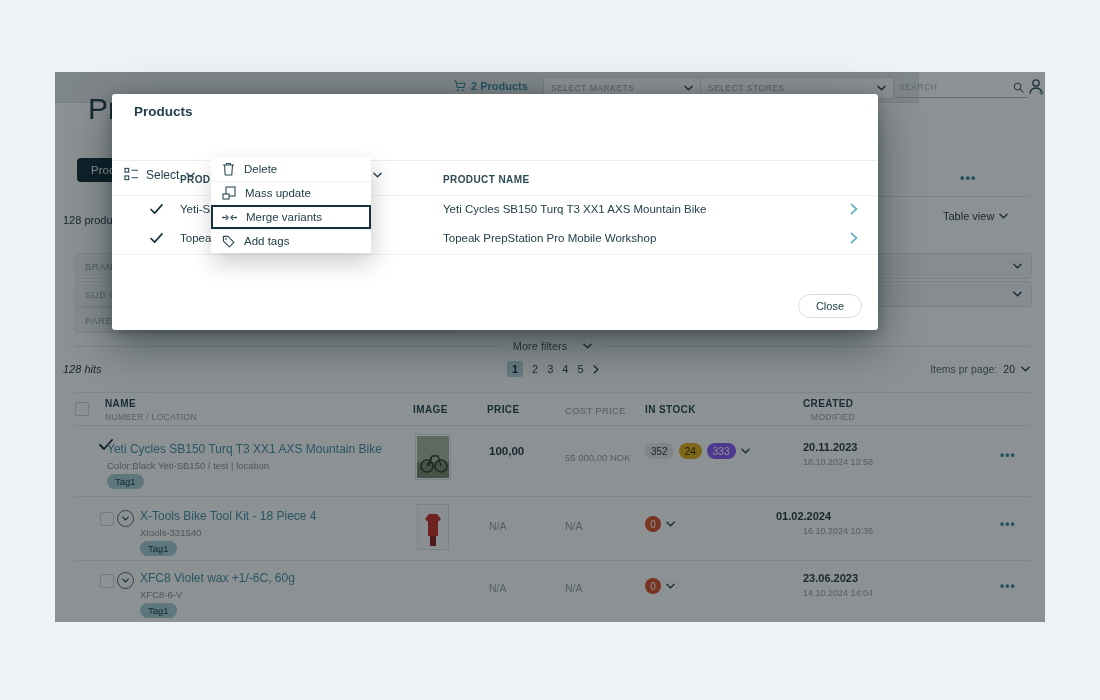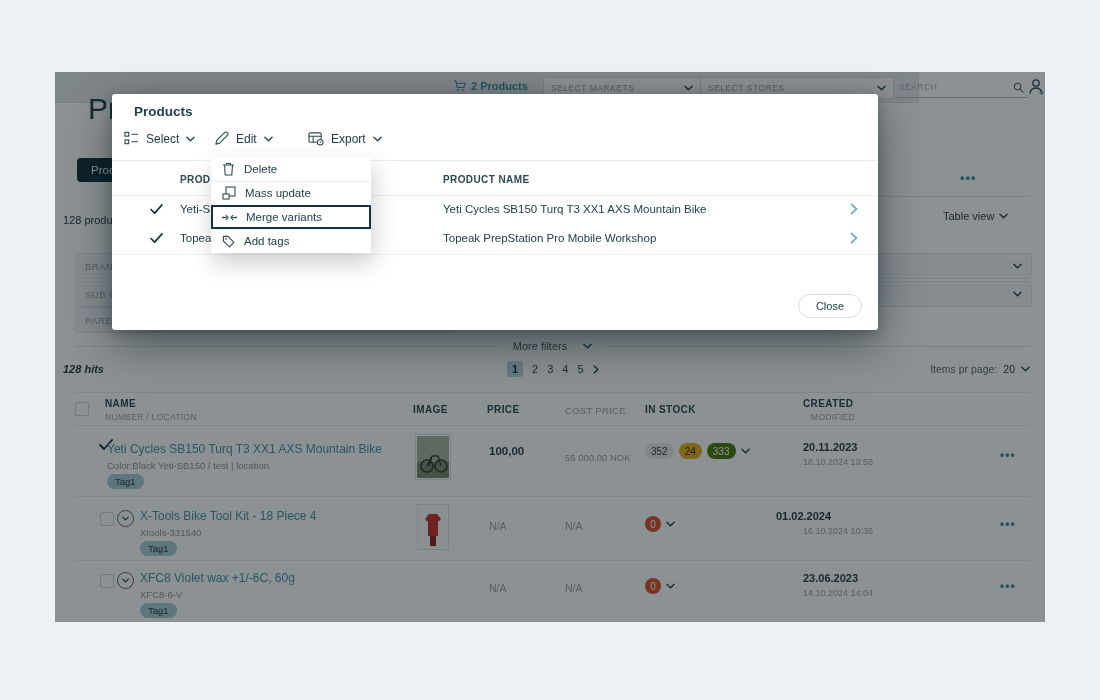--- a/index.html
+++ b/index.html
@@ -16,21 +16,21 @@
   .tsearch{position:absolute;top:5px;height:20px;border-bottom:1px solid #b9c2c6;display:flex;align-items:center;justify-content:space-between;padding:0 4px;color:#a6aeb3;font-size:8.5px;letter-spacing:.5px;}
   .ch{width:9px;height:6px;color:#2c4a54;flex:none;}
   
   .h1{position:absolute;left:33px;top:20px;font-size:30px;color:#25454f;font-weight:400;}
   .tabpill{position:absolute;left:22px;top:86px;height:24px;padding:0 14px;background:#17323d;border-radius:4px;color:#fff;font-size:11.5px;display:flex;align-items:center;}
   .count{position:absolute;left:8px;top:142px;font-size:11px;color:#2c3e45;}
   .ffield{position:absolute;left:20px;height:24px;background:#f4f6f7;border:1px solid #e4e8ea;border-radius:3px;display:flex;align-items:center;justify-content:space-between;padding:0 9px;color:#9aa4a9;font-size:9.5px;letter-spacing:.5px;}
   .morefilters{position:absolute;left:20px;top:268px;width:955px;display:flex;align-items:center;gap:10px;}
   .mfline{flex:1;height:1px;background:#e3e8ea;}
   .mflabel{display:flex;align-items:center;gap:16px;font-size:11px;color:#44565e;}
-  .hits{position:absolute;left:8px;top:291px;font-size:11px;font-style:italic;color:#2c3e45;font-weight:bold;}
+  .hits{position:absolute;left:8px;top:291px;font-size:11px;font-style:italic;color:#2c3e45;}
   .pager{position:absolute;left:452px;top:289px;display:flex;align-items:center;gap:9px;font-size:11px;color:#2c4a54;}
   .pactive{width:16px;height:16px;background:#b8d8de;border-radius:3px;display:flex;align-items:center;justify-content:center;color:#17323d;font-weight:bold;}
   .perpage{position:absolute;right:15px;top:291px;display:flex;align-items:center;gap:6px;font-size:10.5px;color:#5b6b72;}
   .tviewdots{position:absolute;left:905px;top:98px;color:#3d8ba1;font-size:13px;font-weight:bold;letter-spacing:1px;}
   .tviewline{position:absolute;left:690px;top:124px;width:285px;height:1px;background:#e3e8ea;}
   .tview{position:absolute;left:888px;top:138px;display:flex;align-items:center;gap:5px;font-size:11px;color:#2c3e45;}
   
   .thdr{position:absolute;left:20px;top:320px;width:955px;height:32px;border-top:1px solid #e8ecee;border-bottom:1px solid #e8ecee;}
   .hcell{position:absolute;font-size:10px;font-weight:bold;color:#2c4a54;letter-spacing:.4px;}
   .hsub{position:absolute;font-size:8.5px;color:#9aa5ab;letter-spacing:.3px;}
@@ -40,31 +40,31 @@
   .plink{position:absolute;font-size:12px;color:#4a93a8;}
   .psub{position:absolute;font-size:9.5px;color:#8a9499;}
   .tag{position:absolute;height:15px;padding:0 8px;background:#a8cfd4;border-radius:8px;color:#1d3c45;font-size:9.5px;display:flex;align-items:center;}
   .price{position:absolute;font-size:11.5px;font-weight:bold;color:#2c3e45;}
   .na{position:absolute;font-size:10.5px;color:#9aa49f;}
   .cost{position:absolute;font-size:9.5px;color:#9aa49f;}
   .stockwrap{position:absolute;display:flex;align-items:center;gap:5px;}
   .spill{height:16px;min-width:16px;padding:0 6px;border-radius:9px;font-size:10px;display:flex;align-items:center;justify-content:center;box-sizing:border-box;}
   .sp-gray{background:#ebebeb;color:#333a3d;}
   .sp-amber{background:#e8b221;color:#3a2f00;}
-  .sp-green{background:#4d7c0f;color:#fff;}
+  .sp-green{background:#8b5cf6;color:#fff;}
   .sp-red{background:#d9542e;color:#fff;padding:0 5px;}
   .created{position:absolute;font-size:11px;font-weight:bold;color:#2c3e45;}
   .modified{position:absolute;font-size:9px;color:#9aa5ab;}
   .dots{position:absolute;color:#3d8ba1;font-size:12px;font-weight:bold;letter-spacing:1px;}
   .thumb{position:absolute;border:1px solid #e2e6e8;background:#fff;display:flex;align-items:center;justify-content:center;}
   .checkmark{position:absolute;color:#17323d;}
   
   .modal{position:absolute;left:112px;top:94px;width:766px;height:236px;background:#fff;border-radius:3px;z-index:30;box-shadow:0 15px 45px rgba(5,20,26,.45),0 3px 12px rgba(5,20,26,.25);}
   .mtitle{position:absolute;left:22px;top:10px;font-size:13.5px;font-weight:bold;color:#22404a;}
-  .mtool{position:absolute;font-size:12px;color:#22404a;display:flex;align-items:center;gap:7px;}
+  .mtool{position:absolute;font-size:12px;color:#22404a;display:flex;align-items:center;gap:7px;margin-top:36px;}
   .mtoolline{position:absolute;left:0;top:66px;width:766px;height:1px;background:#e9edef;}
   .mhcell{position:absolute;top:80px;font-size:10px;font-weight:bold;color:#2c4a54;letter-spacing:.4px;white-space:nowrap;}
   .mline{position:absolute;left:0;width:766px;height:1px;background:#eef1f2;}
   .mrowtxt{position:absolute;font-size:11.5px;color:#22404a;white-space:nowrap;}
   .mchev{position:absolute;color:#6fb1c2;}
   .closebtn{position:absolute;right:16px;top:200px;height:22px;padding:0 17px;border:1px solid #d7dee1;border-radius:12px;background:#fff;font-size:11px;color:#22404a;display:flex;align-items:center;}
   
   .menu{position:absolute;left:211px;top:157px;width:160px;height:96px;background:#fff;z-index:40;border-radius:2px;box-shadow:2px 10px 24px rgba(0,0,0,.2);}
   .mitem{position:absolute;left:0;width:160px;height:24px;display:flex;align-items:center;gap:9px;padding-left:11px;box-sizing:border-box;font-size:11.5px;color:#22404a;}
   .msep{position:absolute;left:0;width:160px;height:1px;background:#eef1f2;}

